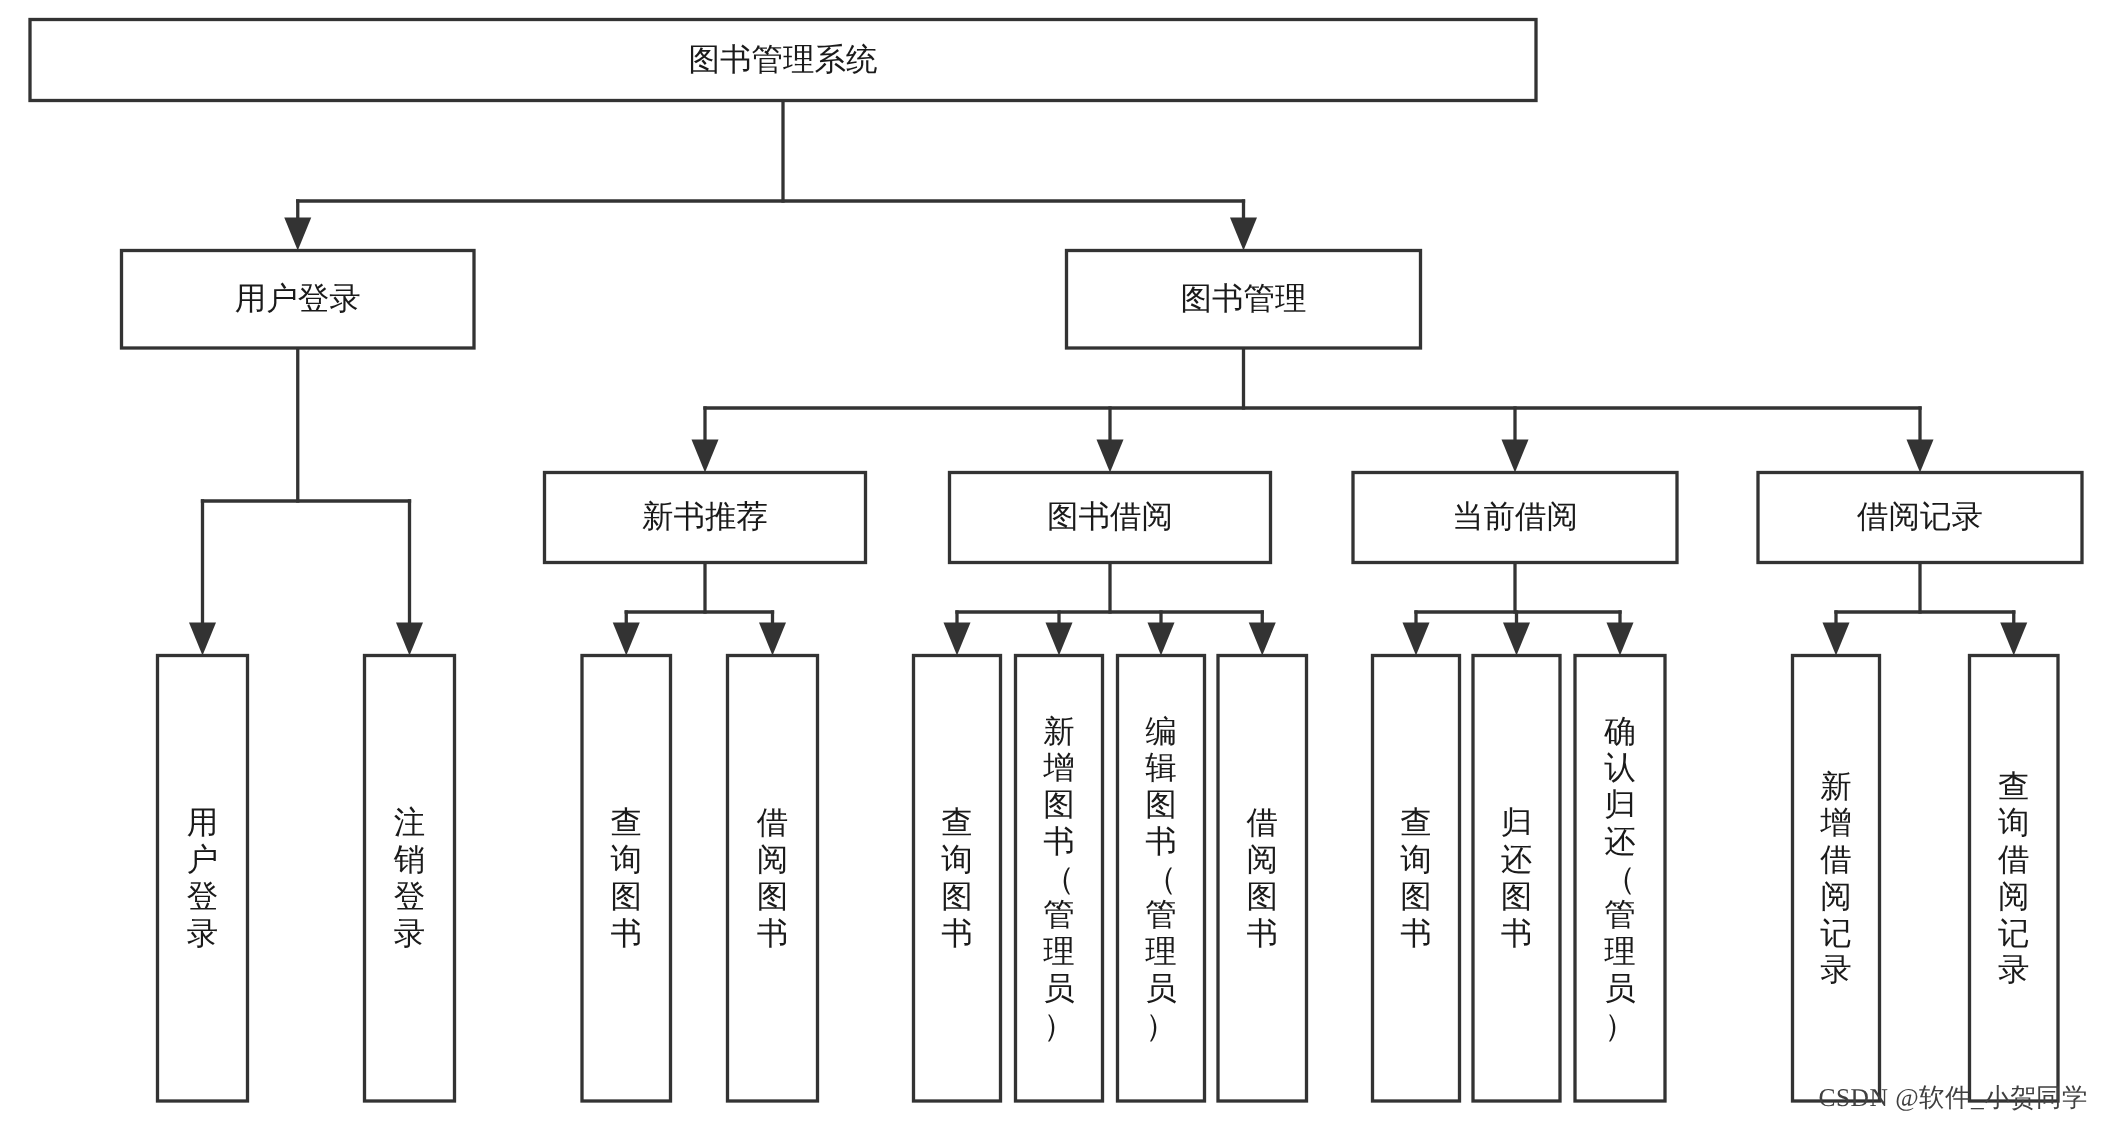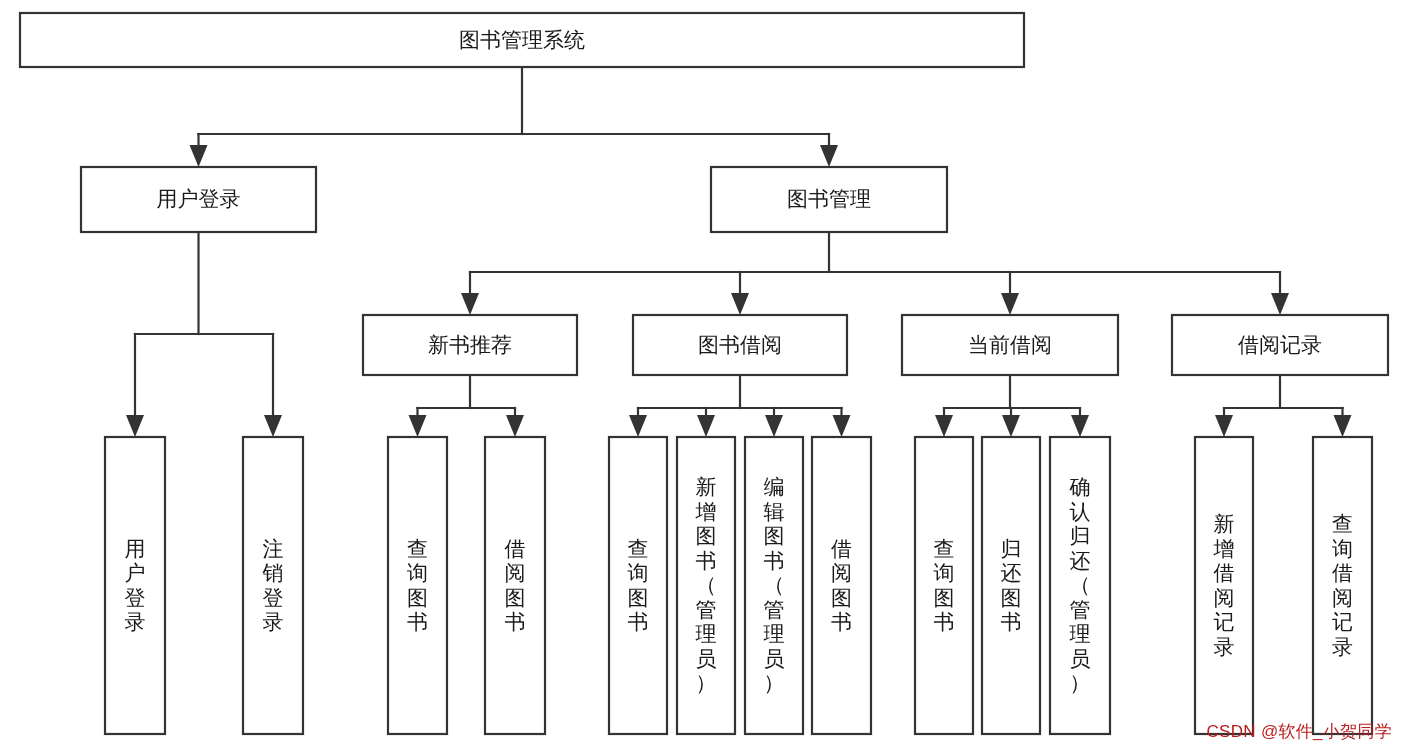--- a/index.html
+++ b/index.html
@@ -51,23 +51,23 @@
   .node-label-v {
     font-family: "Liberation Sans", "DejaVu Sans", sans-serif;
     font-size: 21px;
     fill: #1a1a1a;
     text-anchor: middle;
   }
   .watermark {
     position: absolute;
     right: 8px;
     bottom: 4px;
-    font-family: Liberation Sans, sans-serif;
+    font-family: Liberation Serif, serif;
     font-size: 17px;
-    color: #b91c1c;
+    color: #404040;
     white-space: nowrap;
     letter-spacing: 0.3px;
   }
 </style>
 </head>
 <body>
 
 <div id="diagram-root">
   <svg id="tree-svg" viewBox="0 0 1405 747">
     <g id="connectors-layer">

